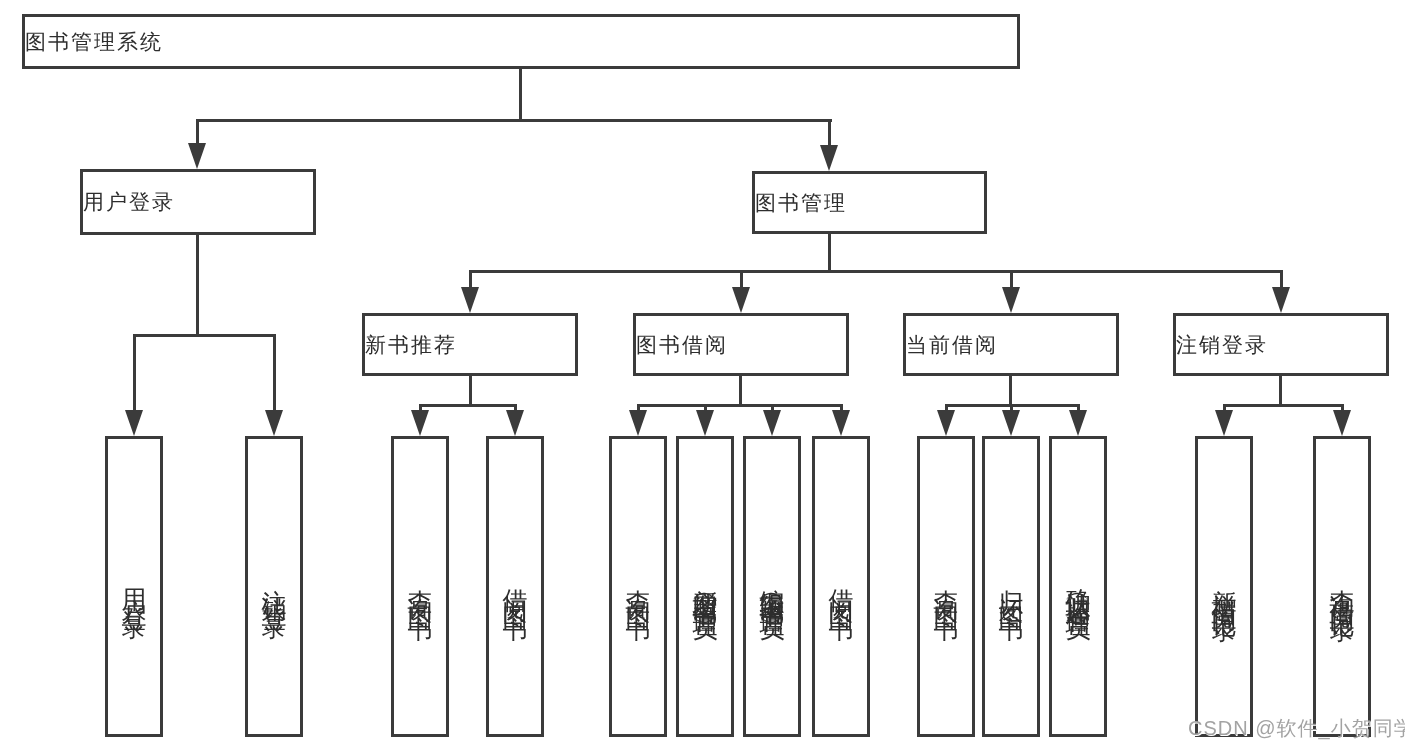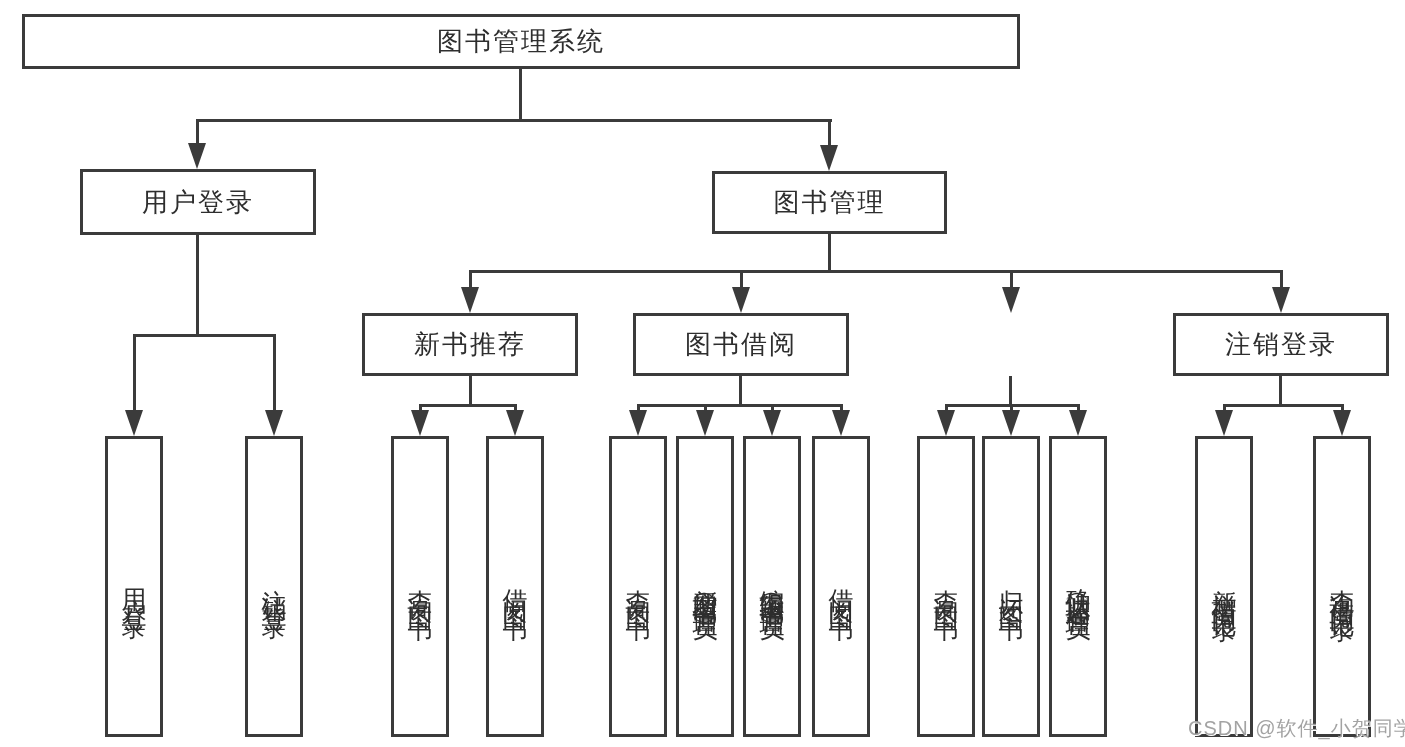--- a/index.html
+++ b/index.html
@@ -16,22 +16,22 @@
     overflow: hidden;
   }
   
   .hbox {
     position: absolute;
     box-sizing: border-box;
     border: 3px solid #3b3b3b;
     background: #ffffff;
     display: flex;
     align-items: center;
-    justify-content: center;
-    font-size: 26px;
+    justify-content: flex-start;
+    font-size: 21px;
     letter-spacing: 2px;
     color: #2e2e2e;
   }
   
   .vbox {
     position: absolute;
     box-sizing: border-box;
     border: 3px solid #3b3b3b;
     background: #ffffff;
     display: flex;
@@ -91,21 +91,21 @@
   <div class="vline" style="left:519px; top:68px; height:53px;"></div>
   <div class="hline" style="left:196px; top:119px; width:636px;"></div>
   <div class="vline" style="left:196px; top:119px; height:28px;"></div>
   <div class="arrow" style="left:188px; top:143px;"></div>
   <div class="vline" style="left:828px; top:119px; height:28px;"></div>
   <div class="arrow" style="left:820px; top:145px;"></div>
 
   <div class="hbox" style="left:80px; top:169px; width:236px; height:66px;">
     <span>用户登录</span>
   </div>
-  <div class="hbox" style="left:712px; top:171px; width:235px; height:63px;">
+  <div class="hbox" style="left:752px; top:171px; width:235px; height:63px;">
     <span>图书管理</span>
   </div>
 
   <div class="vline" style="left:196px; top:235px; height:101px;"></div>
   <div class="hline" style="left:133px; top:334px; width:143px;"></div>
   <div class="vline" style="left:133px; top:334px; height:78px;"></div>
   <div class="arrow" style="left:125px; top:410px;"></div>
   <div class="vline" style="left:273px; top:334px; height:78px;"></div>
   <div class="arrow" style="left:265px; top:410px;"></div>
 
@@ -119,20 +119,23 @@
   <div class="arrow" style="left:1002px; top:287px;"></div>
   <div class="vline" style="left:1280px; top:270px; height:20px;"></div>
   <div class="arrow" style="left:1272px; top:287px;"></div>
 
   <div class="hbox" style="left:362px; top:313px; width:216px; height:63px;">
     <span>新书推荐</span>
   </div>
   <div class="hbox" style="left:633px; top:313px; width:216px; height:63px;">
     <span>图书借阅</span>
   </div>
+  <div class="hbox" style="left:903px; top:313px; width:216px; height:63px;">
+    <span>当前借阅</span>
+  </div>
   <div class="hbox" style="left:1173px; top:313px; width:216px; height:63px;">
     <span>注销登录</span>
   </div>
 
   <div class="vline" style="left:469px; top:376px; height:31px;"></div>
   <div class="hline" style="left:419px; top:404px; width:98px;"></div>
   <div class="vline" style="left:419px; top:404px; height:10px;"></div>
   <div class="arrow" style="left:411px; top:410px;"></div>
   <div class="vline" style="left:514px; top:404px; height:10px;"></div>
   <div class="arrow" style="left:506px; top:410px;"></div>

